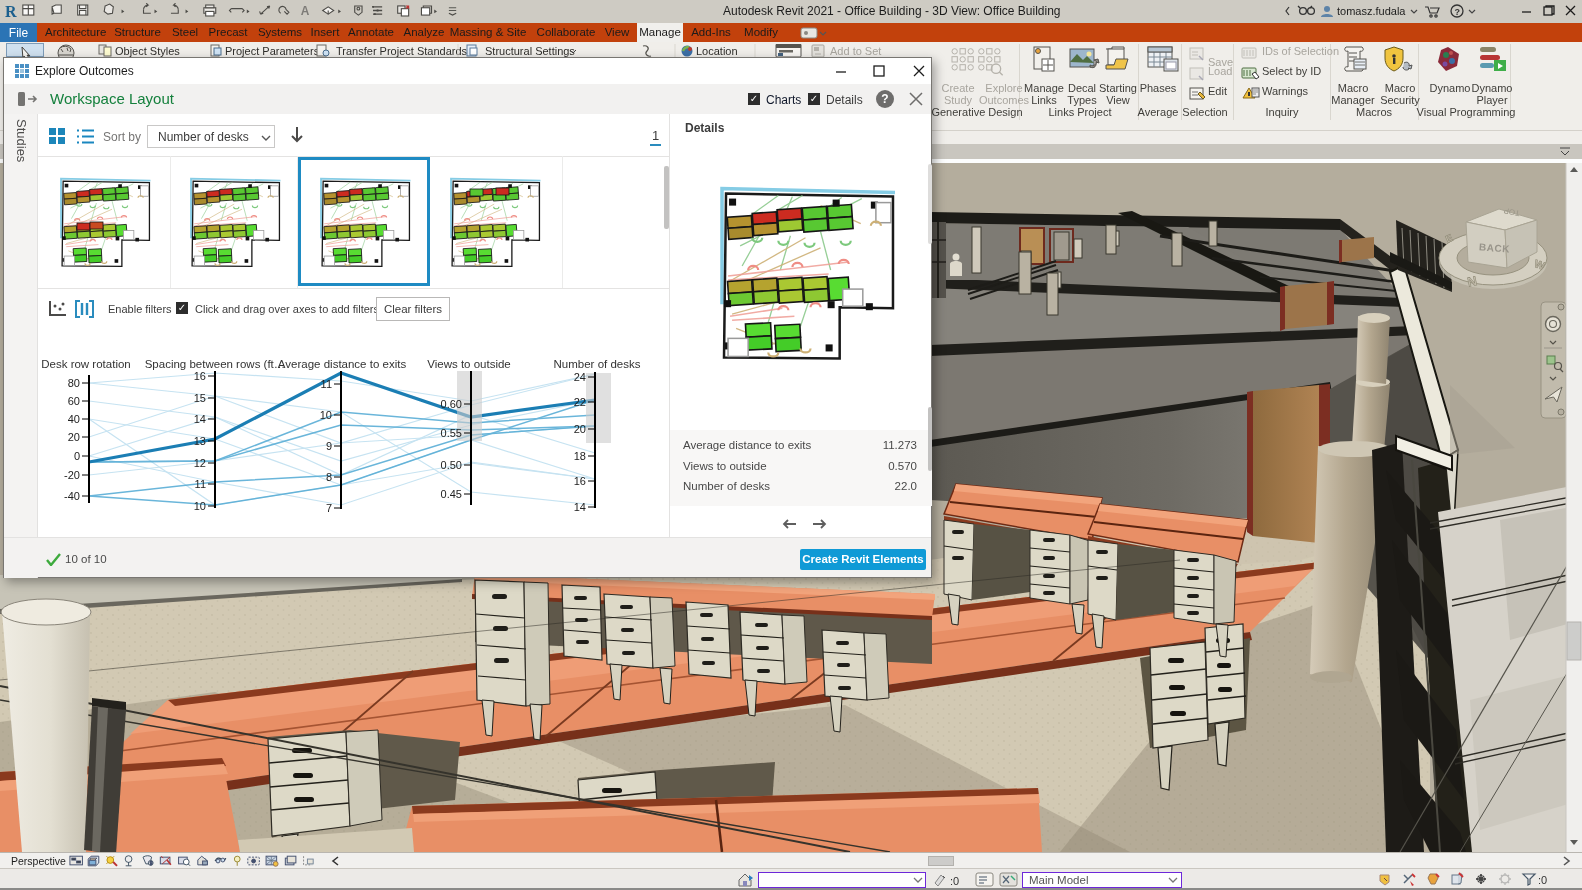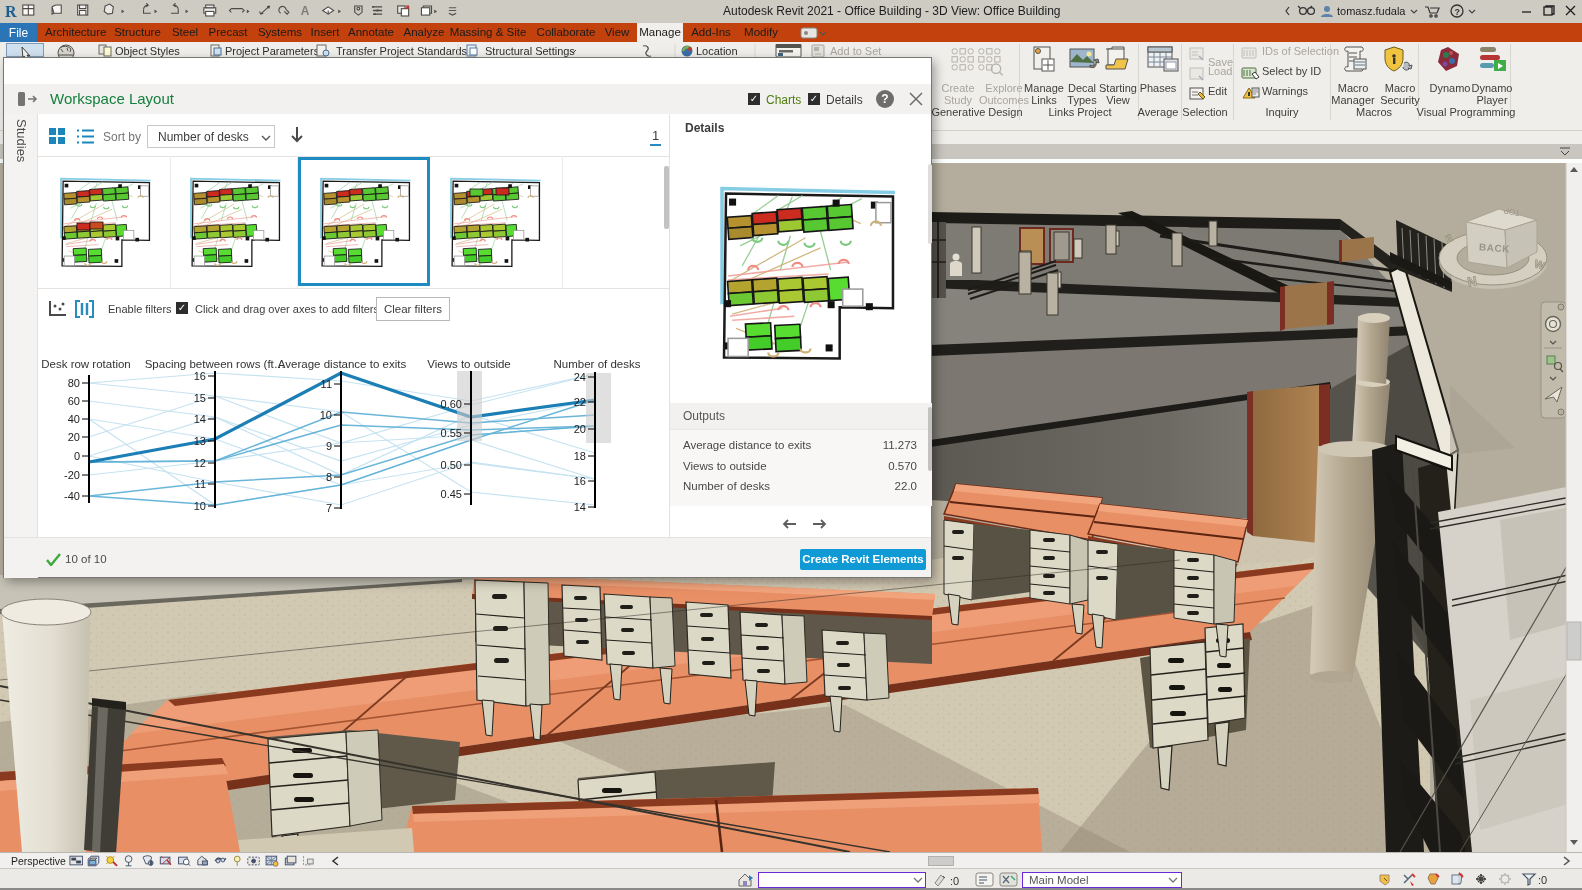--- a/index.html
+++ b/index.html
@@ -807,29 +807,50 @@
             <path d="M58 124a5 4 0 0 1 10 0" stroke="#ef8d85"></path>
             <path d="M90 121a5 4 0 0 1 10 0" stroke="#ef8d85"></path>
         <path d="M48 166a5 4 0 0 0 10 0" stroke="#cdb075"></path>
             <path d="M80 162a5 4 0 0 0 10 0" stroke="#cdb075"></path>
             <path d="M150 40a5 4 0 0 1 10 0" stroke="#cdb075"></path>
       </g>
     </symbol>
     </defs>
   </svg>
 
+  <div id="dlg-title">
+    <svg class="abs" style="left:11px;top:6px" width="15" height="15" viewBox="0 0 15 15">
+      <g fill="#4a90c4">
+          <rect x="0" y="0" width="4" height="4"></rect>
+          <rect x="5" y="0" width="4" height="4"></rect>
+          <rect x="10" y="0" width="4" height="4"></rect>
+          <rect x="0" y="5" width="4" height="4"></rect>
+          <rect x="10" y="5" width="4" height="4"></rect>
+          <rect x="0" y="10" width="4" height="4"></rect>
+          <rect x="5" y="10" width="4" height="4"></rect>
+          <rect x="10" y="10" width="4" height="4"></rect>
+        </g>
+      <rect x="5" y="5" width="4" height="4" fill="#9cc3de"></rect>
+    </svg>
+    <span class="abs" style="left:31px;top:6px;font-size:12px;color:#1d1d1d">Explore Outcomes</span>
+    <svg class="abs" style="left:830px;top:7px" width="95" height="12" viewBox="0 0 95 12" stroke="#1d1d1d" stroke-width="1.3" fill="none">
+      <path d="M2 7h10"></path>
+        <rect x="40" y="1" width="10" height="10"></rect>
+        <path d="M80 1l10 10M90 1l-10 10"></path>
+    </svg>
+  </div>
 
   <div id="dlg-head">
     <svg class="abs" style="left:13px;top:7px" width="22" height="16" viewBox="0 0 22 16">
         <rect x="1" y="1" width="7" height="14" rx="1.5" fill="#757472"></rect>
         <path d="M11 8h8m-3-3 3 3-3 3" stroke="#757472" stroke-width="1.6" fill="none"></path>
       </svg>
     <span class="abs" style="left:46px;top:6px;font-size:15px;color:#15803d">Workspace Layout</span>
     <div class="cbx" style="left:744px;top:9px">✓</div>
-    <span class="abs" style="left:762px;top:9px;font-size:12px;color:#4d7c0f">Charts</span>
+    <span class="abs" style="left:762px;top:9px;font-size:12px;color:#0f172a">Charts</span>
     <div class="cbx" style="left:804px;top:9px">✓</div>
     <span class="abs" style="left:822px;top:9px;font-size:12px;color:#3c3c3c">Details</span>
     <div class="abs" style="left:872px;top:6px;width:18px;height:18px;border-radius:50%;background:#6e6d6c;color:#fff;font-size:12px;font-weight:bold;text-align:center;line-height:18px">?</div>
     <svg class="abs" style="left:905px;top:8px" width="14" height="14" viewBox="0 0 14 14">
         <path d="M1 1l12 12M13 1L1 13" stroke="#6e6d6c" stroke-width="1.5"></path>
       </svg>
   </div>
 
   <div id="dlg-side">
     <div class="abs" style="left:10px;top:5px;font-size:13px;color:#4e4d4c;writing-mode:vertical-rl">Studies</div>
@@ -1008,23 +1029,20 @@
       </svg>
     <span class="abs" style="left:61px;top:15px;font-size:11.5px;color:#4a4a4a">10 of 10</span>
     <div class="abs" style="left:796px;top:11px;width:126px;height:21px;background:#0f9ad6;border-radius:2px;color:#fff;font-size:11.5px;font-weight:bold;text-align:center;line-height:21px;white-space:nowrap">Create Revit Elements</div>
   </div>
 
   <div id="dlg-details">
     <span class="abs" style="left:15px;top:7px;font-size:12px;color:#3c3c3c;font-weight:bold">Details</span>
     <svg class="abs" style="left:50px;top:71px" width="176" height="177" viewBox="0 0 175 175">
         <use href="#plan"></use>
       </svg>
-    <div class="abs" style="left:0;top:289px;width:262px;height:27px;background:#f2f1f0;border-bottom:1px solid #e8e7e6">
-        <span class="abs" style="left:13px;top:6px;font-size:12px;color:#565656">Outputs</span>
-      </div>
     <div class="abs" style="left:0;top:316px;width:262px;height:76px;background:#f8f7f6"></div>
     <span class="abs" style="left:13px;top:325px;font-size:11.5px;color:#484848">Average distance to exits</span>
     <span class="abs" style="left:199px;top:325px;width:48px;text-align:right;font-size:11.5px;color:#484848">11.273</span>
     <span class="abs" style="left:13px;top:346px;font-size:11.5px;color:#484848">Views to outside</span>
     <span class="abs" style="left:199px;top:346px;width:48px;text-align:right;font-size:11.5px;color:#484848">0.570</span>
     <span class="abs" style="left:13px;top:366px;font-size:11.5px;color:#484848">Number of desks</span>
     <span class="abs" style="left:199px;top:366px;width:48px;text-align:right;font-size:11.5px;color:#484848">22.0</span>
     <svg class="abs" style="left:112px;top:403px" width="45" height="14" viewBox="0 0 45 14" stroke="#5e5e5e" stroke-width="1.8" fill="none">
         <path d="M14 7H2m4-4L2 7l4 4M31 7h12m-4-4 4 4-4 4"></path>
       </svg>

